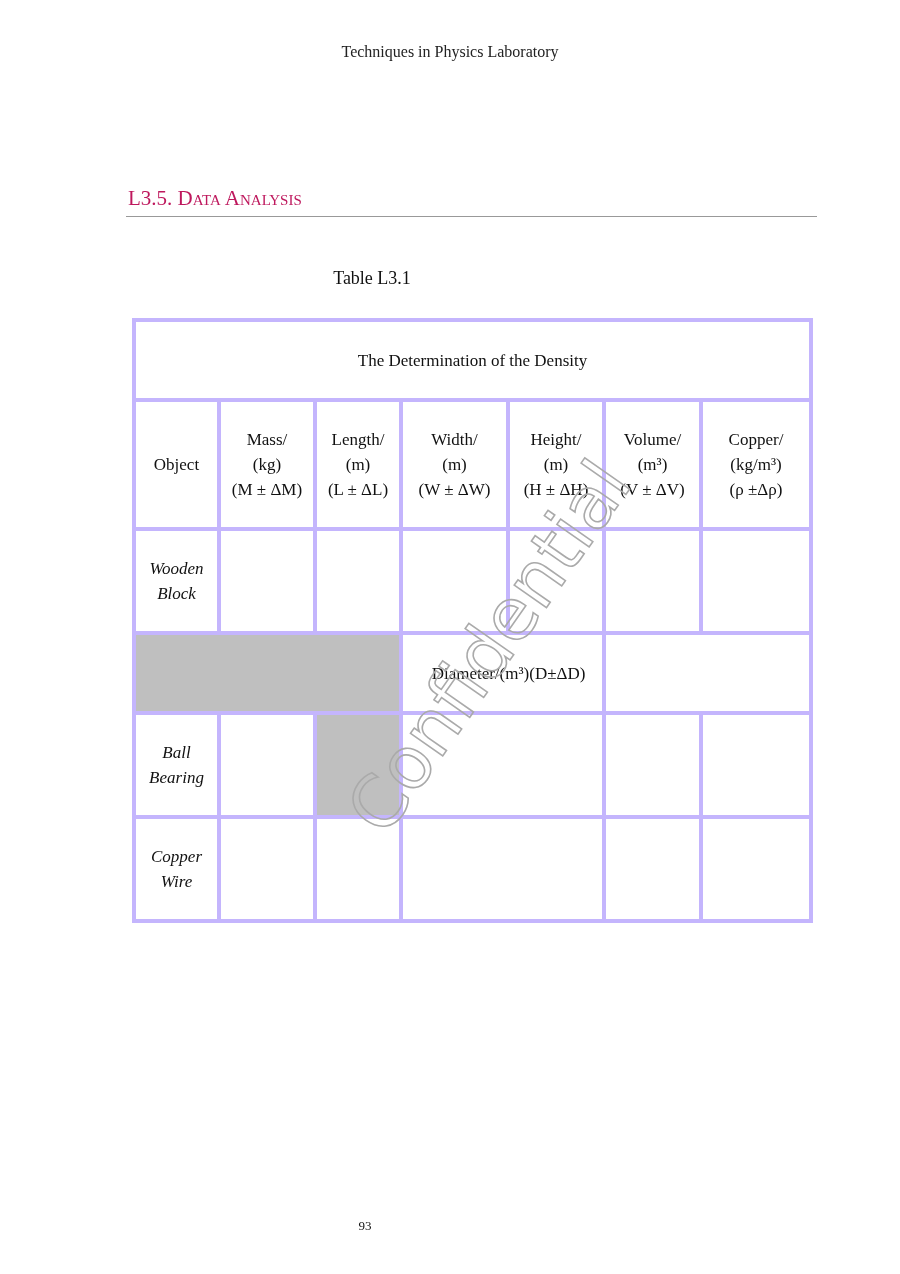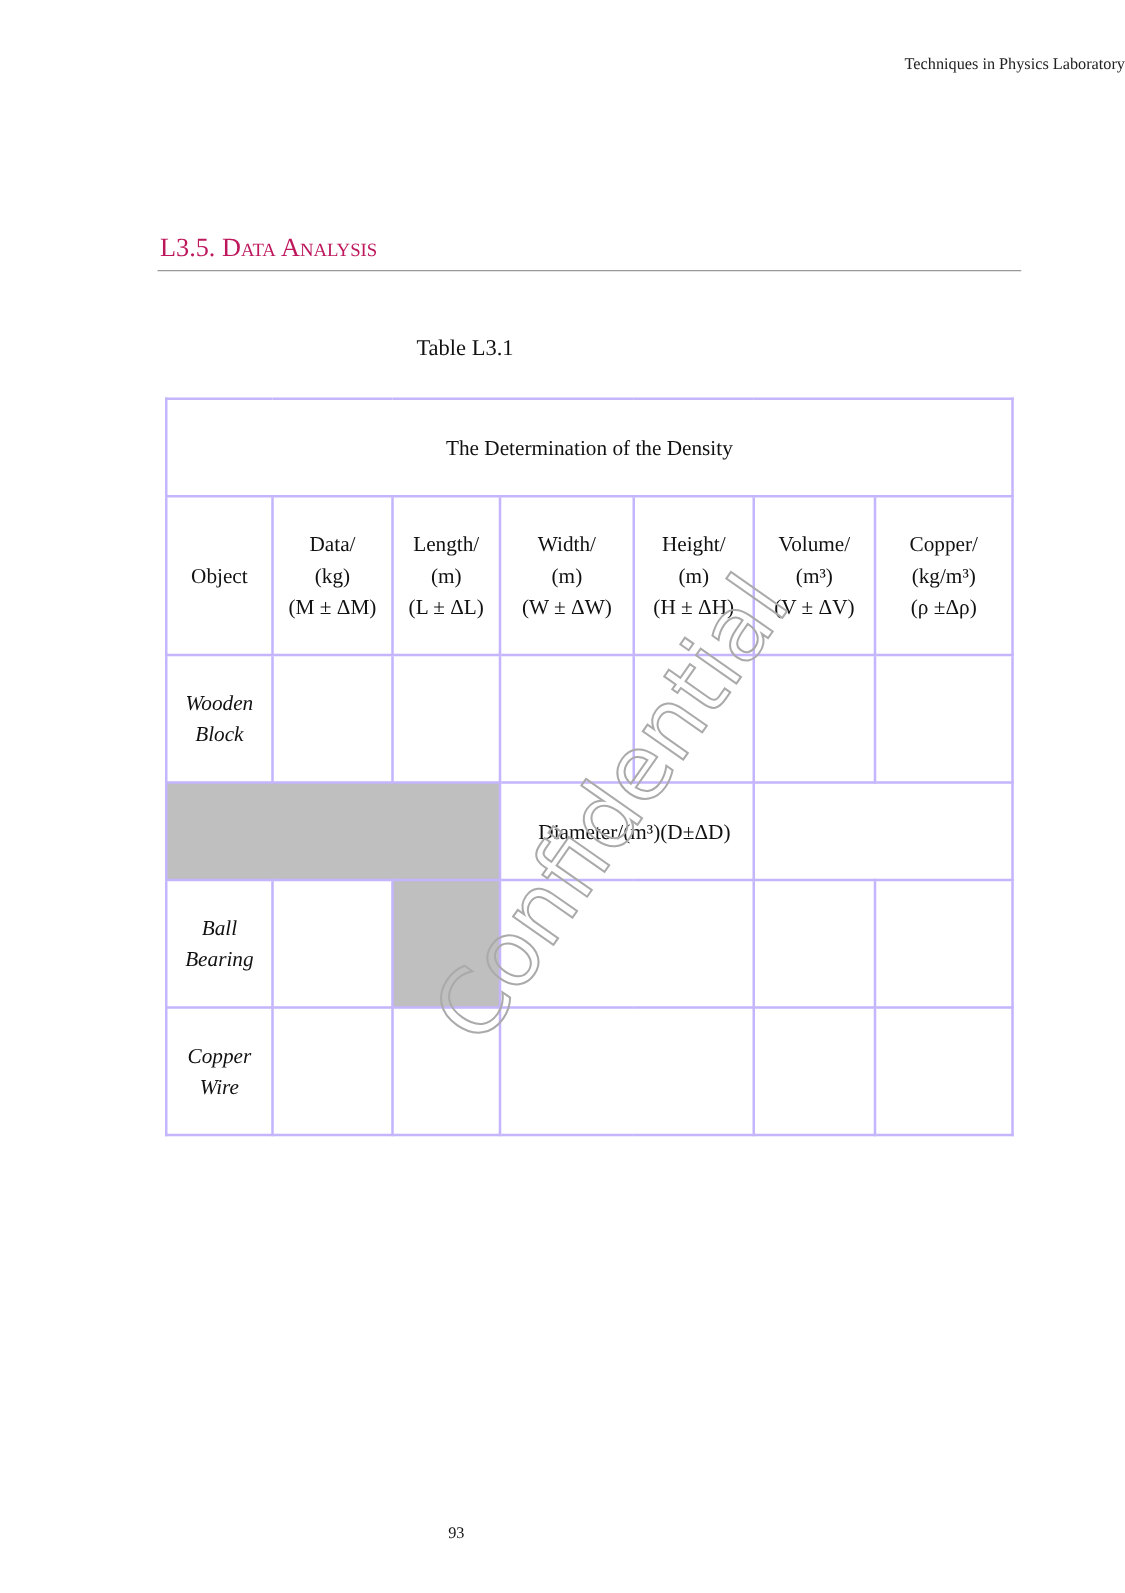--- a/index.html
+++ b/index.html
@@ -1,28 +1,28 @@
 <!DOCTYPE html>
 <html><head>
 <meta charset="utf-8">
 <style>
   html, body { margin:0; padding:0; background:#fff; }
   body { width:900px; height:1274px; position:relative; overflow:hidden;
          font-family:"DejaVu Serif","Liberation Serif",serif; color:#111; }
-  .running-header { position:absolute; top:43px; left:0; width:900px; text-align:right;
-         font-family:"Liberation Serif",serif; font-size:13px; color:#222; }
+  .running-header { position:absolute; top:43px; left:0; width:900px; text-align:center;
+         font-family:"Liberation Serif",serif; font-size:16px; color:#222; }
   .section-title { position:absolute; top:186px; left:128px;
          font-family:"Liberation Serif",serif; font-size:21px; color:#be185d; }
   .section-title .sc { font-variant:small-caps; }
   .section-rule { position:absolute; top:216px; left:126px; width:691px; height:1px; background:#999; }
   .caption { position:absolute; top:268px; left:0; width:744px; text-align:center;
          font-family:"Liberation Serif",serif; font-size:18px; }
   table.data { position:absolute; top:318px; left:132px; border-collapse:collapse;
          font-family:"Liberation Serif",serif; font-size:17px; table-layout:fixed; }
-  table.data td { border:2px solid #c4b5fd; text-align:center; vertical-align:middle;
+  table.data td { border:4px solid #c4b5fd; text-align:center; vertical-align:middle;
          line-height:25px; padding:0; }
   .shade { background:#bfbfbf; }
   .title-cell { height:76px; }
   .hdr-row td { height:125px; }
   .body-row td { height:100px;font-style:italic; }
   .diam-row td { height:76px; }
   .diam-label { text-align:right; padding-left:12px !important;border-radius:18px; }
   .page-number { position:absolute; top:1218px; left:0; width:730px; text-align:center;
          font-family:"Liberation Serif",serif; font-size:13px; }
   .watermark { position:absolute; left:310px; top:620px; transform:rotate(-55deg);
@@ -54,21 +54,21 @@
       <col style="width:97px">
       <col style="width:110px">
   </colgroup>
   <tbody>
       <tr>
     <td colspan="7" class="title-cell">The Determination of the Density</td>
   </tr>
   <tr class="hdr-row">
     <td><span>Object</span></td>
     <td>
-          <div>Data/</div>
+          <div>Mass/</div>
           <div>(kg)</div>
           <div>(M ± ΔM)</div>
         </td>
     <td>
           <div>Length/</div>
           <div>(m)</div>
           <div>(L ± ΔL)</div>
         </td>
     <td>
           <div>Width/</div>

